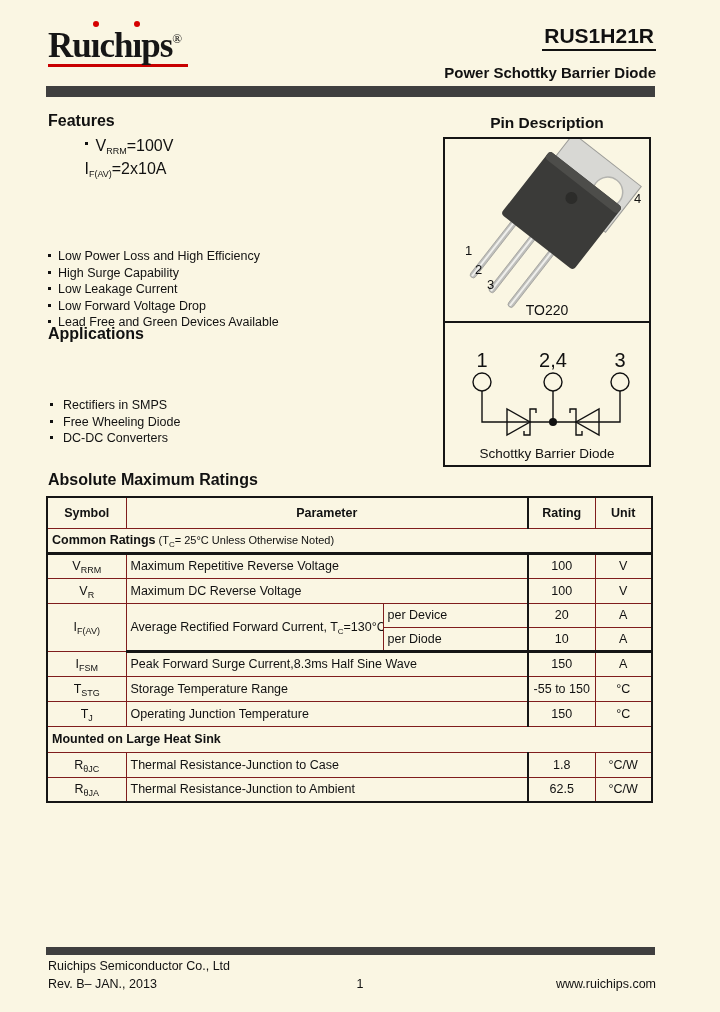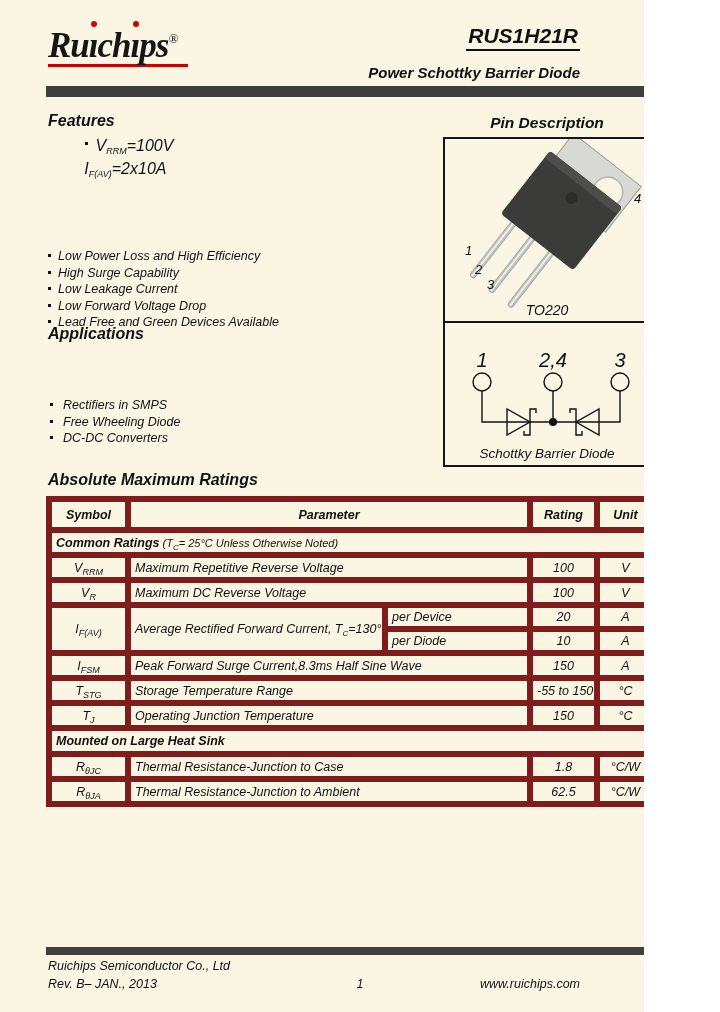--- a/index.html
+++ b/index.html
@@ -1,17 +1,17 @@
 <!DOCTYPE html>
 <html><head>
 <meta charset="utf-8">
 <style>
   html,body{margin:0;padding:0;}
-  .page{position:relative;width:644px;height:1012px;background:#FAF6E3;overflow:hidden;
-        font-family:"Liberation Sans",sans-serif;color:#111;font-style:italic;}
+  .page{position:relative;width:720px;height:1012px;background:#FAF6E3;overflow:hidden;
+        font-family:"Liberation Sans",sans-serif;color:#111;}
   
   .logo{position:absolute;left:48px;top:28px;}
   .logo-text{font-family:"Liberation Serif",serif;font-weight:700;font-size:35px;
              letter-spacing:-1px;color:#161616;line-height:1;}
   .di{position:relative;display:inline-block;}
   .di::after{content:"";position:absolute;left:2px;top:-7px;width:6px;height:6px;
              border-radius:50%;background:#D60000;}
   .reg{font-size:13px;vertical-align:14px;font-weight:400;}
   .logo-underline{height:3px;background:#C80000;width:140px;margin-top:1px;}
   .part-number{position:absolute;right:64px;top:24px;font-size:21px;font-weight:700;
@@ -31,21 +31,21 @@
   .pin-box{position:absolute;left:443px;top:137px;width:208px;height:330px;
            border:2px solid #151515;box-sizing:border-box;}
   .photo-sec{position:relative;height:184px;border-bottom:2px solid #151515;box-sizing:border-box;}
   .pkg-label{position:absolute;bottom:3px;left:0;width:100%;text-align:center;font-size:14px;}
   .schem-sec{position:relative;height:142px;}
   .schem-caption{position:absolute;bottom:4px;left:0;width:100%;text-align:center;font-size:13.5px;}
   svg text{font-family:"Liberation Sans",sans-serif;}
   
   .amr-table{position:absolute;left:46px;top:496px;border-collapse:collapse;
              table-layout:fixed;width:605px;font-size:12.5px;}
-  .amr-table td{border:6px solid #7f1d1d;padding:0 4px;overflow:hidden;white-space:nowrap;margin-top:32px;}
+  .amr-table td{border:1px solid #7f1d1d;padding:0 4px;overflow:hidden;white-space:nowrap;margin-top:32px;}
   .amr-table tr{height:25px;}
   tr.hdr{height:31px;}
   tr.r24{height:24px;}
   .amr-table{border:2px solid #151515;}
   .cc{text-align:center;padding:0;}
   .bl2{border-left:2px solid #151515 !important;}
   .bb{border-bottom:3px solid #151515 !important;}
   .bold{font-weight:700;}
   .note{font-size:11px;font-weight:400;}
   

